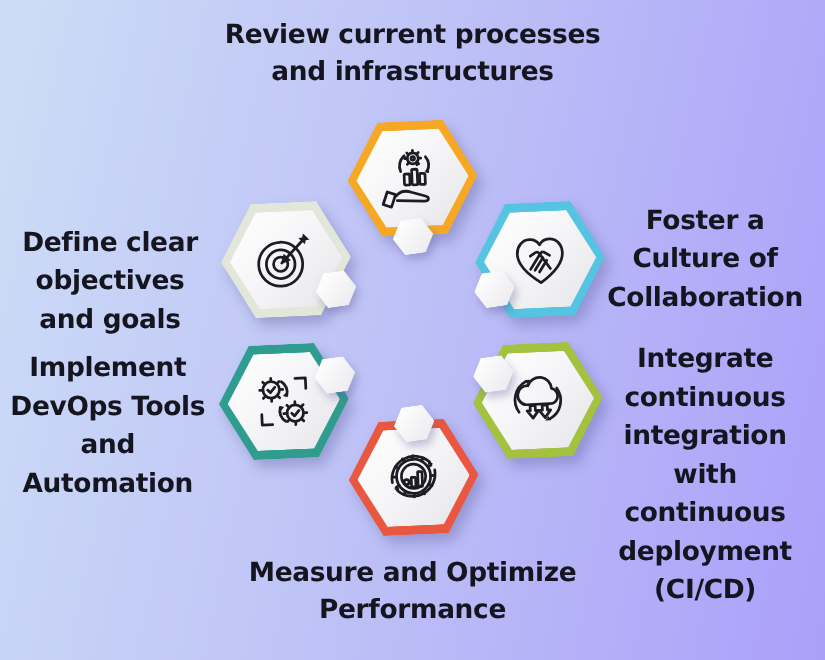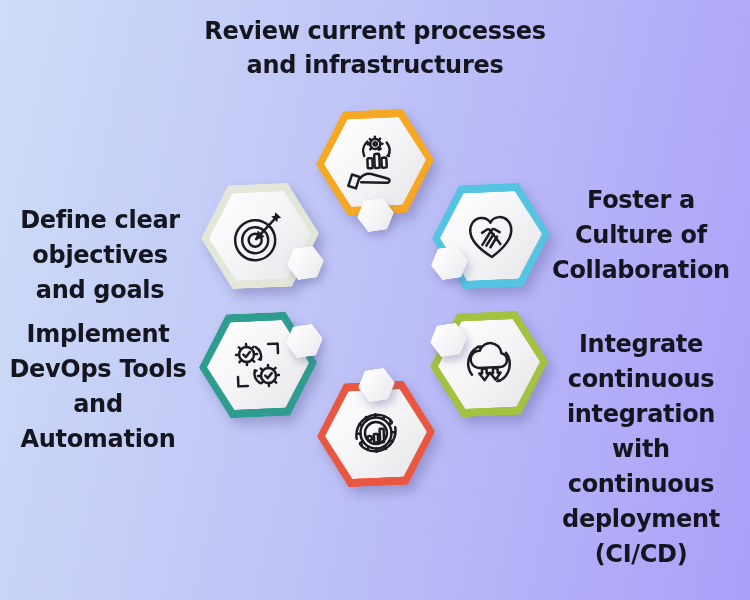--- a/index.html
+++ b/index.html
@@ -18,21 +18,21 @@
     text-align:center;
     white-space:pre-line;
     font-size:24px;
     line-height:35px;
     letter-spacing:-0.3px;
   }
   .label-top{left:95px;top:14px;width:560px;line-height:34px;}
   .label-ul{left:3px;top:183px;width:194px;margin-top:20px;}
   .label-ur{left:540px;top:183px;width:202px;}
   .label-ll{left:0px;top:317px;width:196px;}
-  .label-lr{left:537px;top:327px;width:208px;}
+  .label-lr{left:537px;top:309px;width:208px;}
   .label-bottom{left:175px;top:503px;width:400px;line-height:34px;}
 
   .hex-group{position:absolute;width:118px;height:104px;}
   .g-top{left:316px;top:110px;}
   .g-ul{left:201px;top:184px;}
   .g-ur{left:432px;top:184px;}
   .g-ll{left:199px;top:313px;}
   .g-lr{left:430px;top:312px;}
   .g-bottom{left:317px;top:382px;}
 
@@ -91,20 +91,22 @@
   <div class="label label-ur">Foster a
 Culture of
 Collaboration</div>
   <div class="label label-lr">Integrate
 continuous
 integration
 with
 continuous
 deployment
 (CI/CD)</div>
+  <div class="label label-bottom">Measure and Optimize
+Performance</div>
 
   <div class="hex-group g-top">
     <div class="hex-main">
       <div class="hex-outer" style="background: rgb(246, 168, 37);">
         <div class="hex-inner">
           <span class="icon">
             <svg viewBox="0 0 64 64">
               <circle class="ik" cx="33" cy="14" r="5"></circle>
               <circle class="ik" cx="33" cy="14" r="1.6"></circle>
               <path class="ik" d="M38 14h2.3M36.5 10.5l1.7-1.7M33 9V6.7M29.5 10.5l-1.7-1.7M28 14h-2.3M29.5 17.5l-1.7 1.7M36.5 17.9v2.1M36.5 17.5l1.7 1.7"></path>

